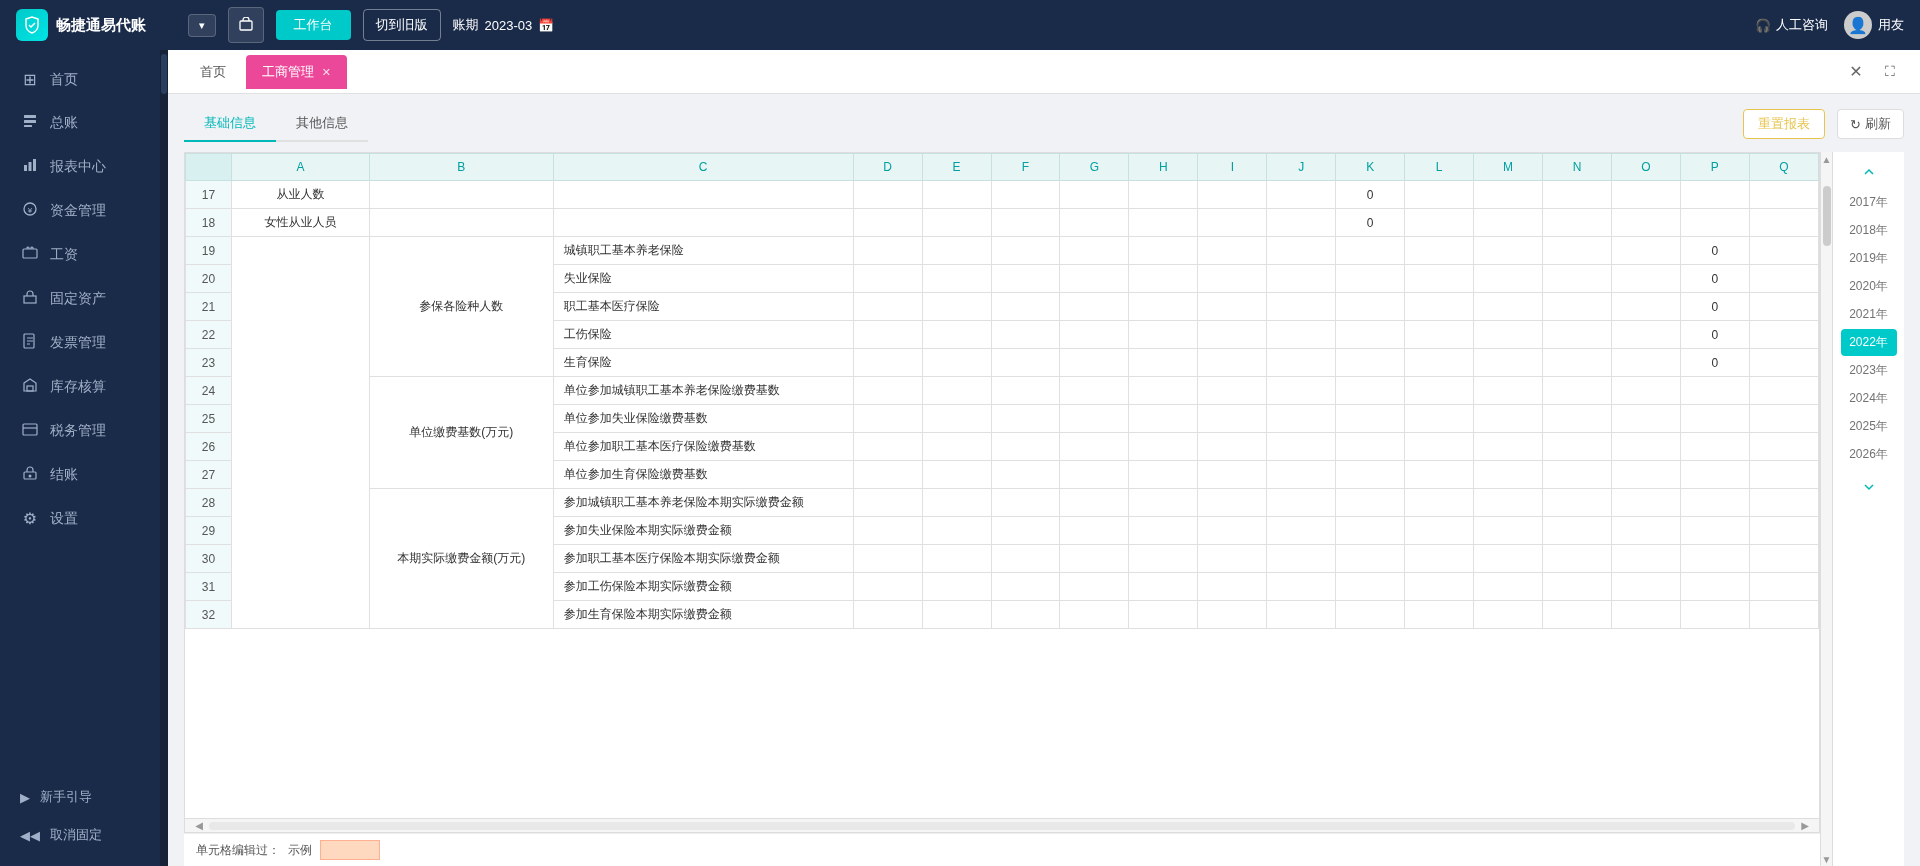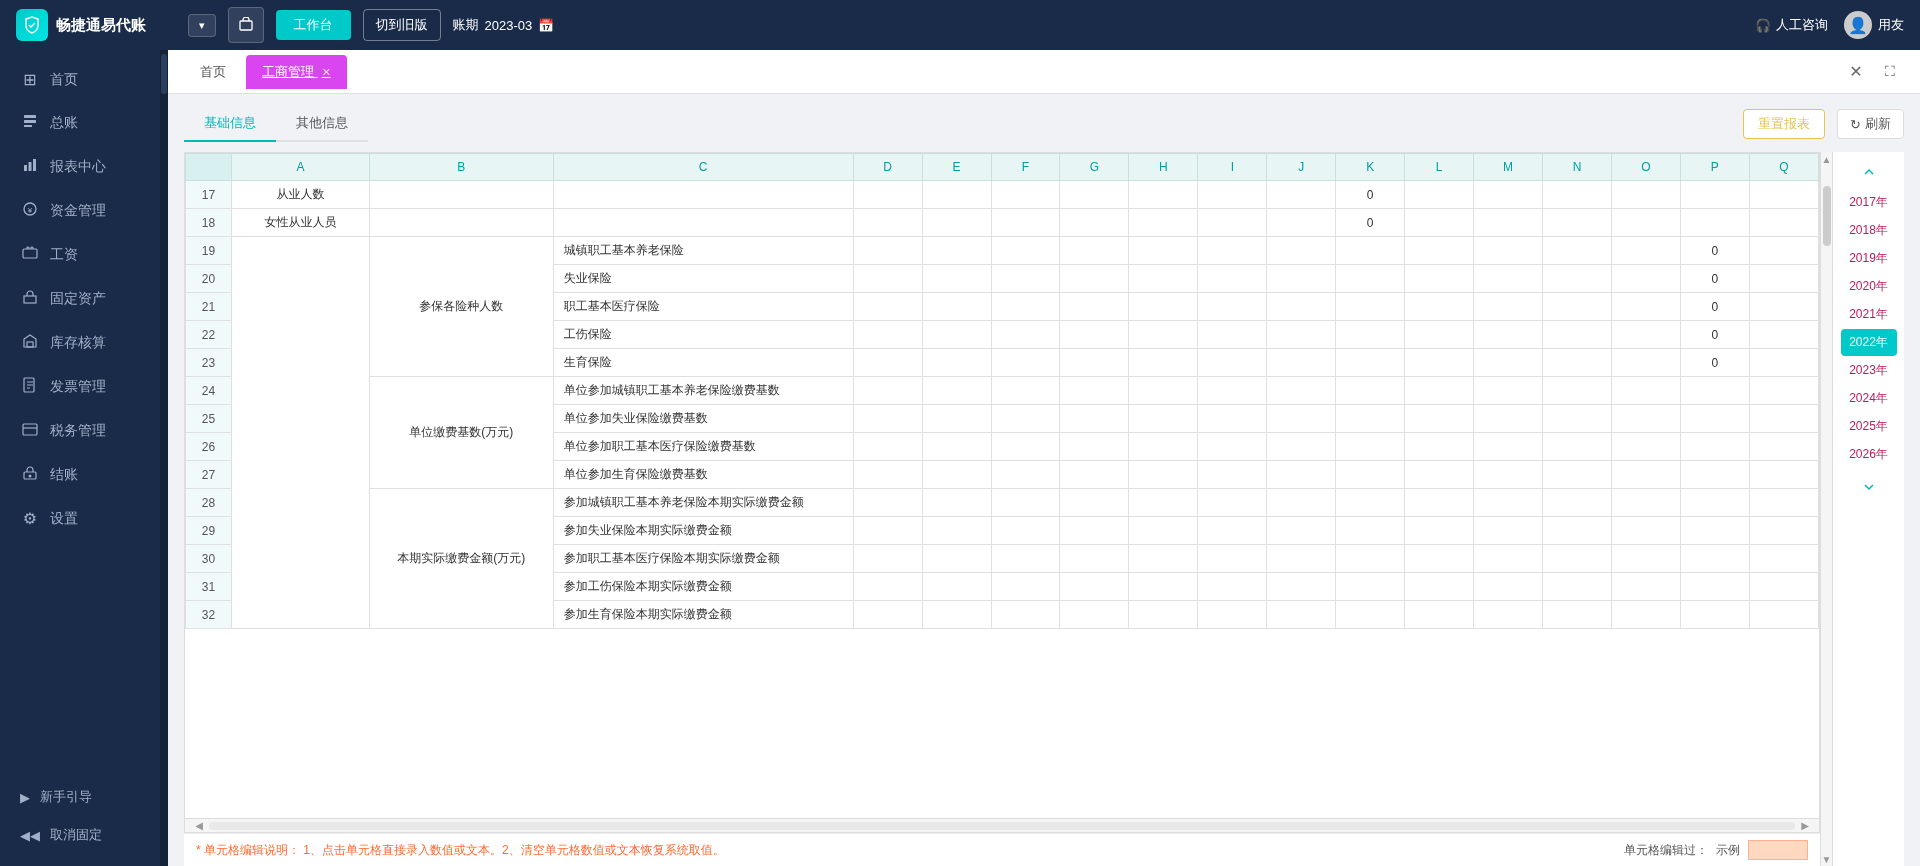--- a/index.html
+++ b/index.html
@@ -177,23 +177,22 @@
       gap: 4px;
     }
     .tab-item {
       padding: 8px 16px;
       border-radius: 4px 4px 0 0;
       cursor: pointer;
       font-size: 13px;
       color: #555;
     }
     .tab-item.active {
-      background: #d946ef;
+      background: #ec4899;
       color: #fff;
-      text-decoration: underline;
     }
     .tab-close {
       margin-left: 4px;
       font-size: 11px;
       color: rgba(255,255,255,0.8);
     }
     .tab-home {
       color: #555;
     }
 
@@ -401,21 +400,21 @@
       cursor: pointer;
       color: #00b8b8;
       font-size: 16px;
       margin: 2px 0;
     }
     .year-item {
       width: 56px;
       padding: 5px 0;
       text-align: center;
       font-size: 12px;
-      color: #be185d;
+      color: #737373;
       cursor: pointer;
       border-radius: 2px;
       margin: 1px 0;
     }
     .year-item.active {
       background: #00c9c9;
       color: #fff;
       border-radius: 4px;
     }
 
@@ -546,34 +545,34 @@
         <svg width="16" height="16" viewBox="0 0 16 16" fill="none">
             <rect x="2" y="7" width="12" height="7" stroke="#a0b0c8" stroke-width="1.2"></rect>
             <path d="M5 7V5a3 3 0 016 0v2" stroke="#a0b0c8" stroke-width="1.2"></path>
           </svg>
       </span>
       <span>固定资产</span>
     </div>
     <div class="sidebar-item">
       <span class="s-icon">
         <svg width="16" height="16" viewBox="0 0 16 16" fill="none">
+            <rect x="2" y="1" width="10" height="14" rx="1" stroke="#a0b0c8" stroke-width="1.2"></rect>
+            <path d="M5 5h6M5 8h6M5 11h3" stroke="#a0b0c8" stroke-width="1.2"></path>
+          </svg>
+      </span>
+      <span>发票管理</span>
+    </div>
+    <div class="sidebar-item">
+      <span class="s-icon">
+        <svg width="16" height="16" viewBox="0 0 16 16" fill="none">
             <path d="M2 6l6-4 6 4v8H2z" stroke="#a0b0c8" stroke-width="1.2"></path>
             <rect x="5" y="9" width="6" height="5" stroke="#a0b0c8" stroke-width="1.2"></rect>
           </svg>
       </span>
       <span>库存核算</span>
-    </div>
-    <div class="sidebar-item">
-      <span class="s-icon">
-        <svg width="16" height="16" viewBox="0 0 16 16" fill="none">
-            <rect x="2" y="1" width="10" height="14" rx="1" stroke="#a0b0c8" stroke-width="1.2"></rect>
-            <path d="M5 5h6M5 8h6M5 11h3" stroke="#a0b0c8" stroke-width="1.2"></path>
-          </svg>
-      </span>
-      <span>发票管理</span>
     </div>
     <div class="sidebar-item">
       <span class="s-icon">
         <svg width="16" height="16" viewBox="0 0 16 16" fill="none">
             <rect x="1" y="3" width="14" height="11" rx="1" stroke="#a0b0c8" stroke-width="1.2"></rect>
             <path d="M1 7h14" stroke="#a0b0c8" stroke-width="1.2"></path>
           </svg>
       </span>
       <span>税务管理</span>
     </div>
@@ -974,24 +973,20 @@
             </div>
 
             <div class="h-scroll-bar">
               <div class="h-scroll-btn">◀</div>
               <div class="h-scroll-track"></div>
               <div class="h-scroll-btn">▶</div>
             </div>
           </div>
 
           <div class="table-footer">
-            <div class="footer-hint">
-              <span class="asterisk">* 单元格编辑说明：</span>
-              <span>1、点击单元格直接录入数值或文本。2、清空单元格数值或文本恢复系统取值。</span>
-            </div>
             <div class="footer-right">
               <span>单元格编辑过：</span>
               <span>示例</span>
               <span class="edit-example"></span>
             </div>
           </div>
         </div>
 
         <div class="v-scroll-area">
           <div style="width:8px;height:14px;display:flex;align-items:center;justify-content:center;cursor:pointer;color:#999;font-size:10px;">▲</div>

